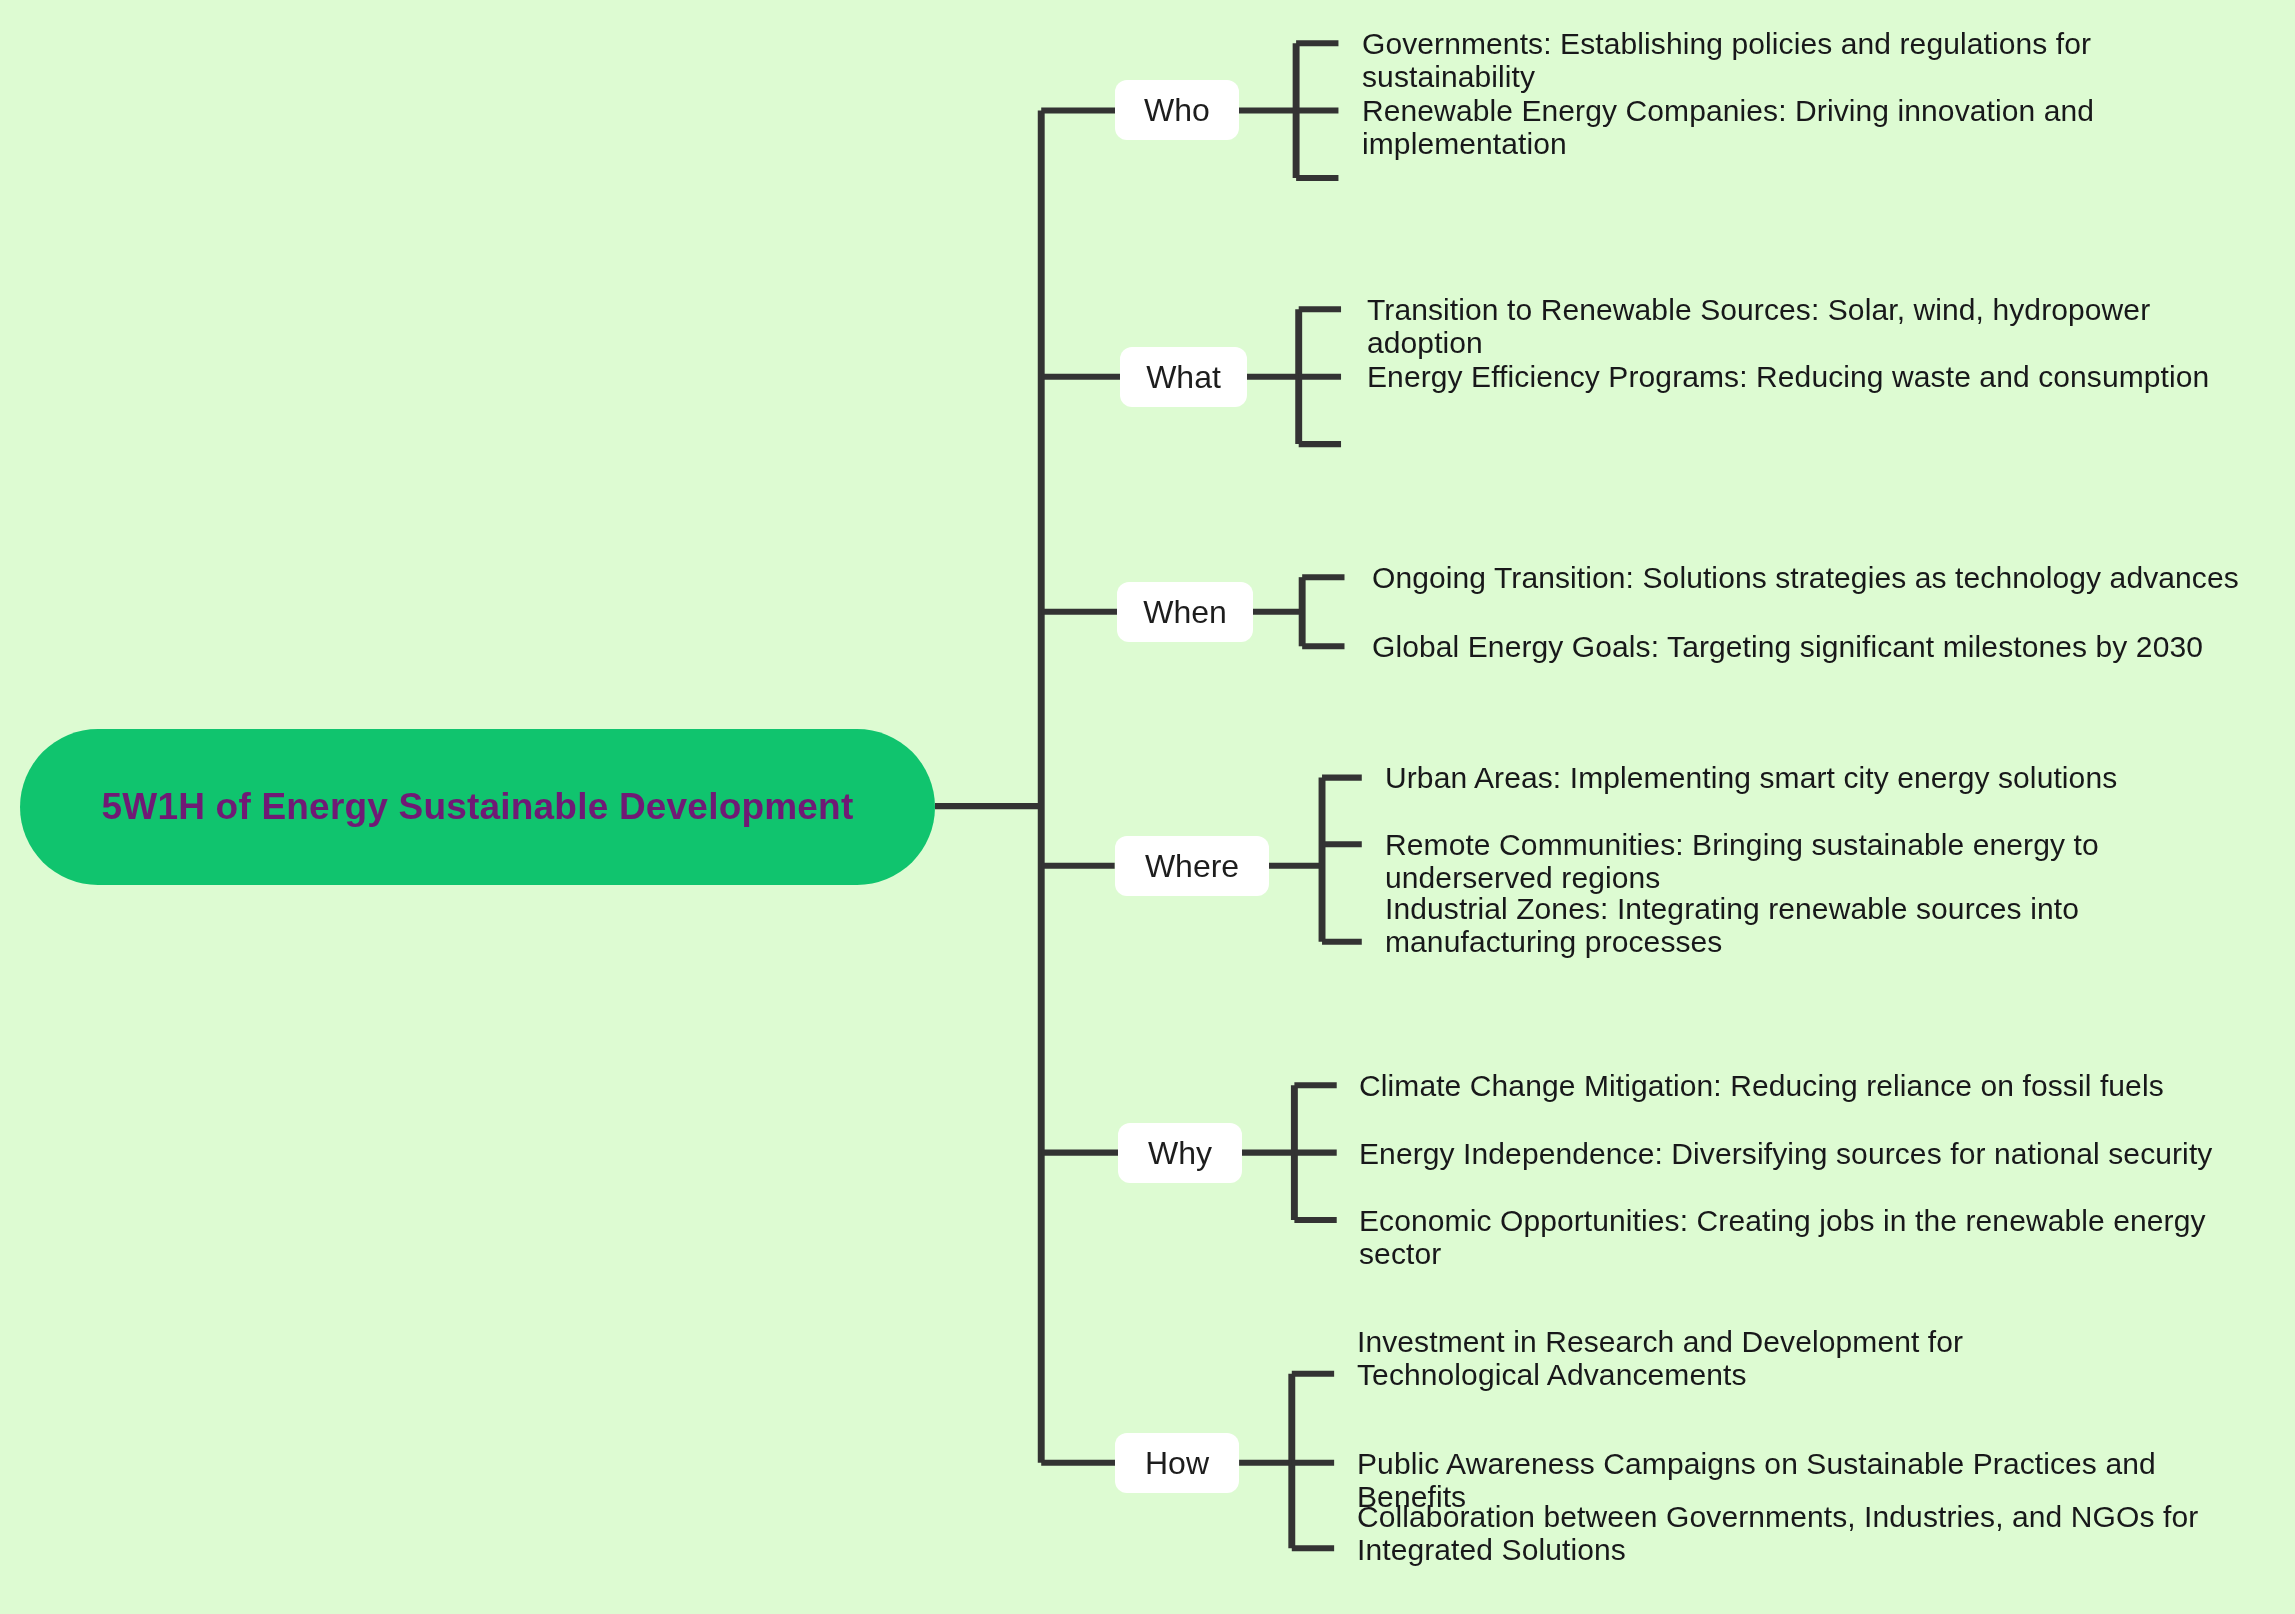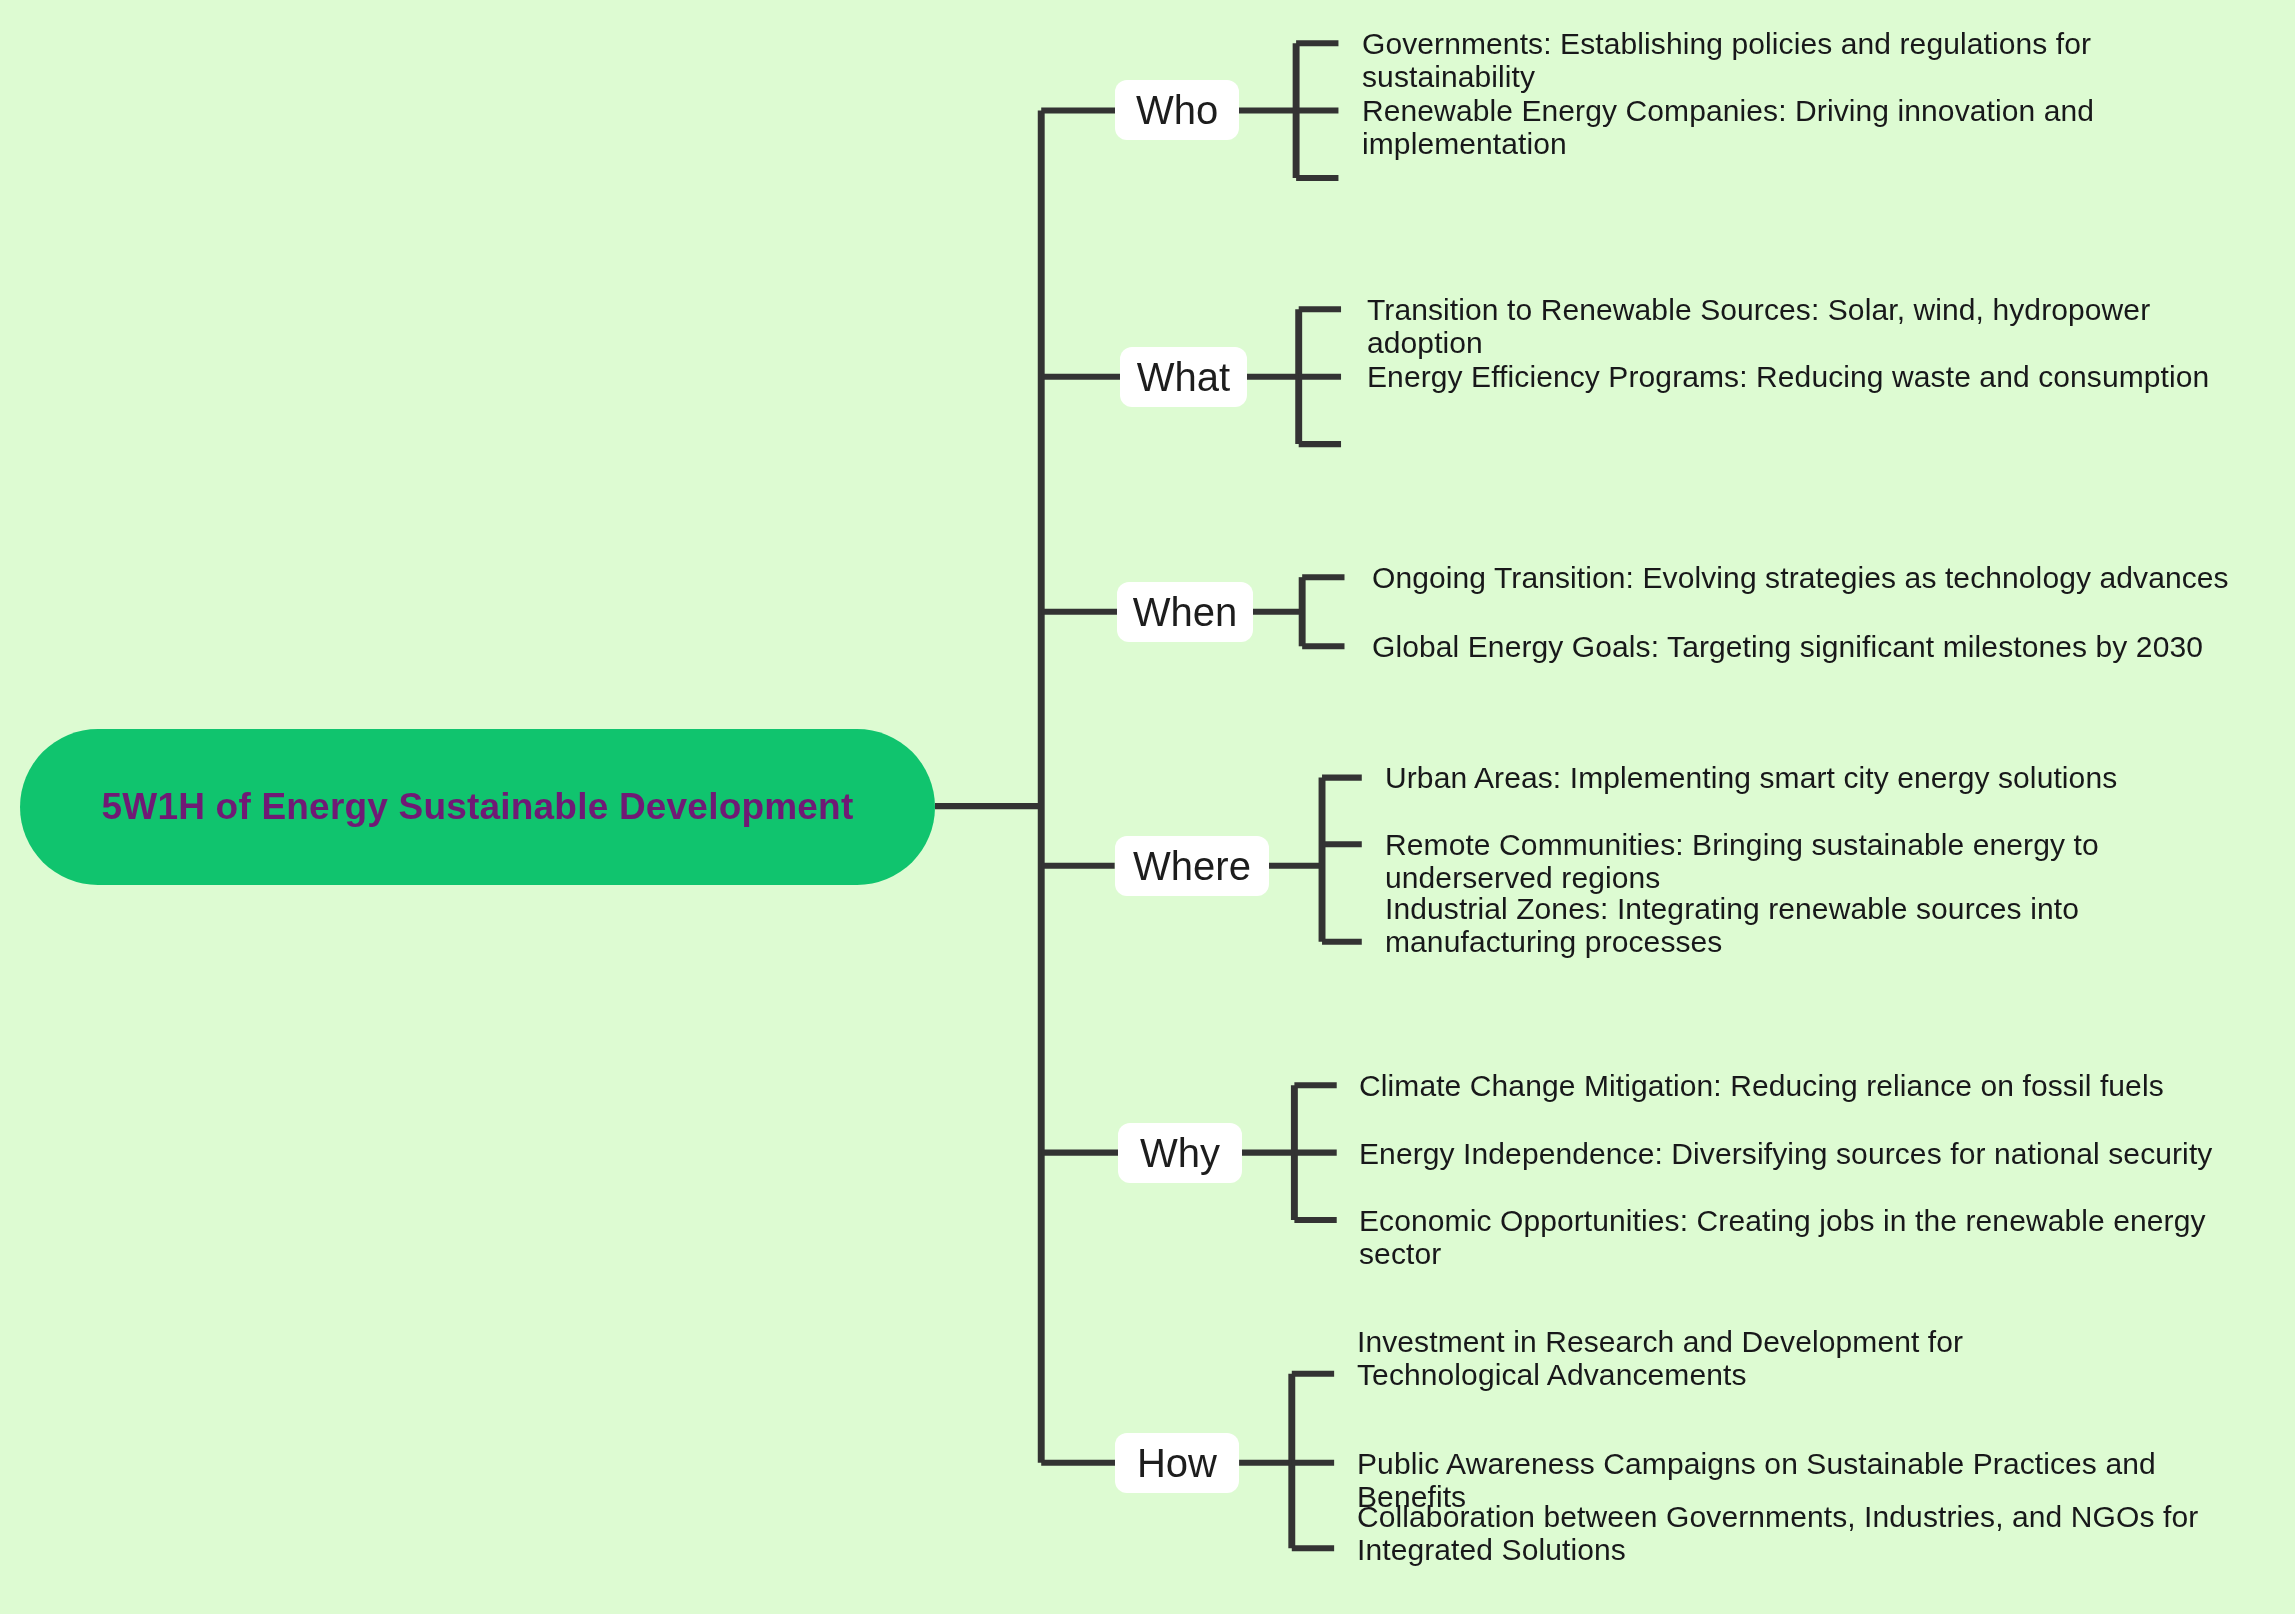--- a/index.html
+++ b/index.html
@@ -53,21 +53,21 @@
     background: #ffffff;
     border-radius: 12px;
     display: flex;
     align-items: center;
     justify-content: center;
     height: 60px;
     box-sizing: border-box;
     padding: 0 19px;
   }
   .branch-label {
-    font-size: 40px;
+    font-size: 32px;
     color: #1d1d1d;
     line-height: 1;
     white-space: nowrap;
   }
   .leaf {
     position: absolute;
     font-size: 30px;
     color: #18181a;
     line-height: 33px;
     letter-spacing: 0.1px;
@@ -155,21 +155,21 @@
   <div class="branch-box" style="left:1115px; top:1433px; width:124px;">
     <span class="branch-label">How</span>
   </div>
 
   <div class="leaf" style="left:1362px; top:27px; width:899px;">Governments: Establishing policies and regulations for sustainability</div>
   <div class="leaf" style="left:1362px; top:94px; width:899px;">Renewable Energy Companies: Driving innovation and implementation</div>
 
   <div class="leaf" style="left:1367px; top:293px; width:890px;">Transition to Renewable Sources: Solar, wind, hydropower adoption</div>
   <div class="leaf" style="left:1367px; top:360px; width:890px;">Energy Efficiency Programs: Reducing waste and consumption</div>
 
-  <div class="leaf" style="left:1372px; top:561px; width:882px;">Ongoing Transition: Evolving strategies as technology advances</div>
+  <div class="leaf" style="left:1372px; top:561px; width:882px;">Ongoing Transition: Solutions strategies as technology advances</div>
   <div class="leaf" style="left:1372px; top:630px; width:882px;">Global Energy Goals: Targeting significant milestones by 2030</div>
 
   <div class="leaf" style="left:1385px; top:761px; width:873px;">Urban Areas: Implementing smart city energy solutions</div>
   <div class="leaf" style="left:1385px; top:828px; width:873px;">Remote Communities: Bringing sustainable energy to underserved regions</div>
   <div class="leaf" style="left:1385px; top:892px; width:808px;">Industrial Zones: Integrating renewable sources into manufacturing processes</div>
 
   <div class="leaf" style="left:1359px; top:1069px; width:890px;">Climate Change Mitigation: Reducing reliance on fossil fuels</div>
   <div class="leaf" style="left:1359px; top:1137px; width:890px;">Energy Independence: Diversifying sources for national security</div>
   <div class="leaf" style="left:1359px; top:1204px; width:890px;">Economic Opportunities: Creating jobs in the renewable energy sector</div>
 

